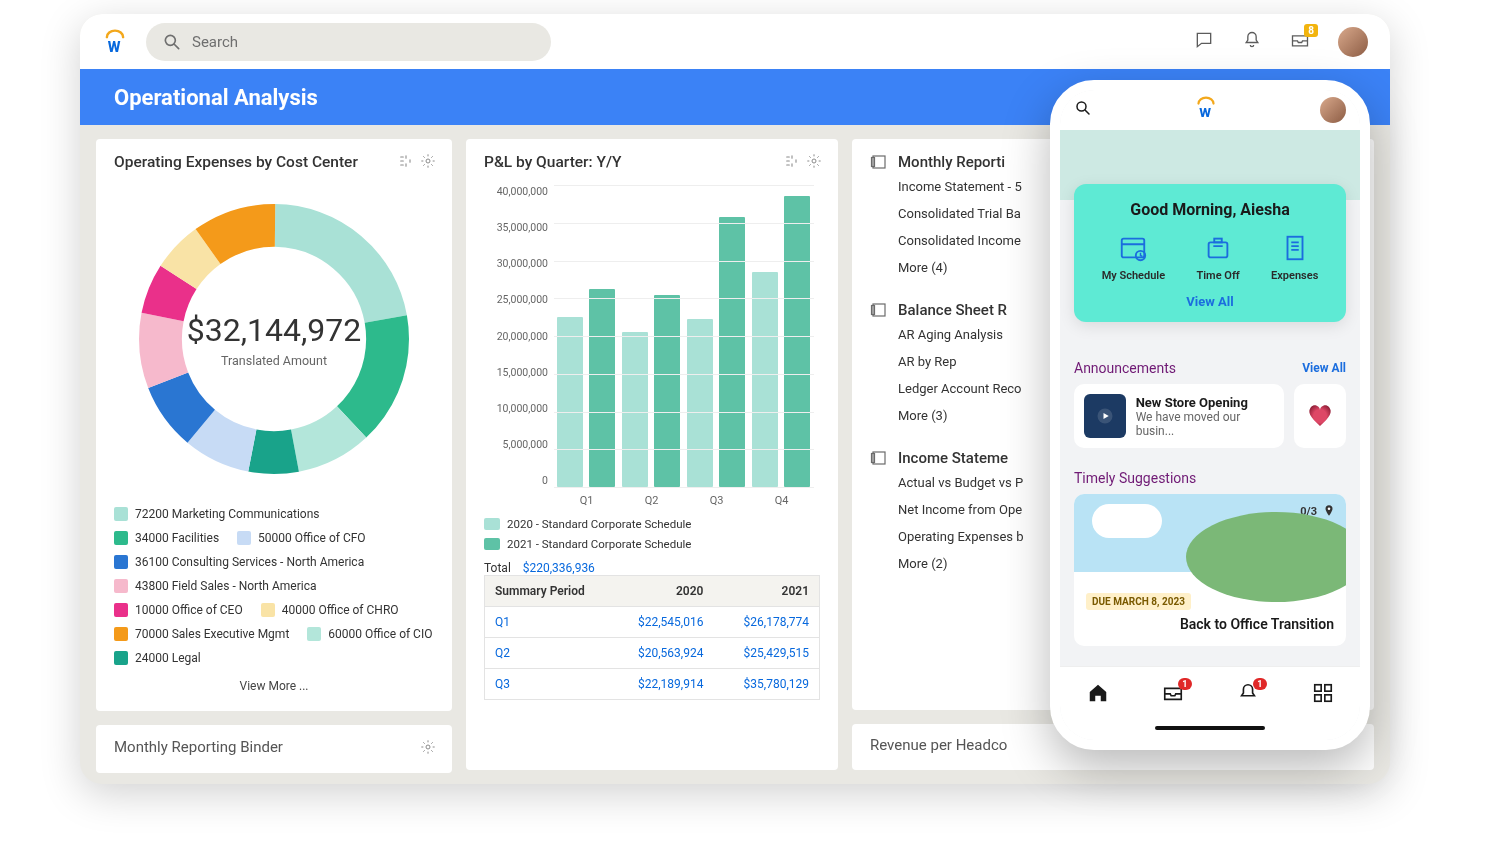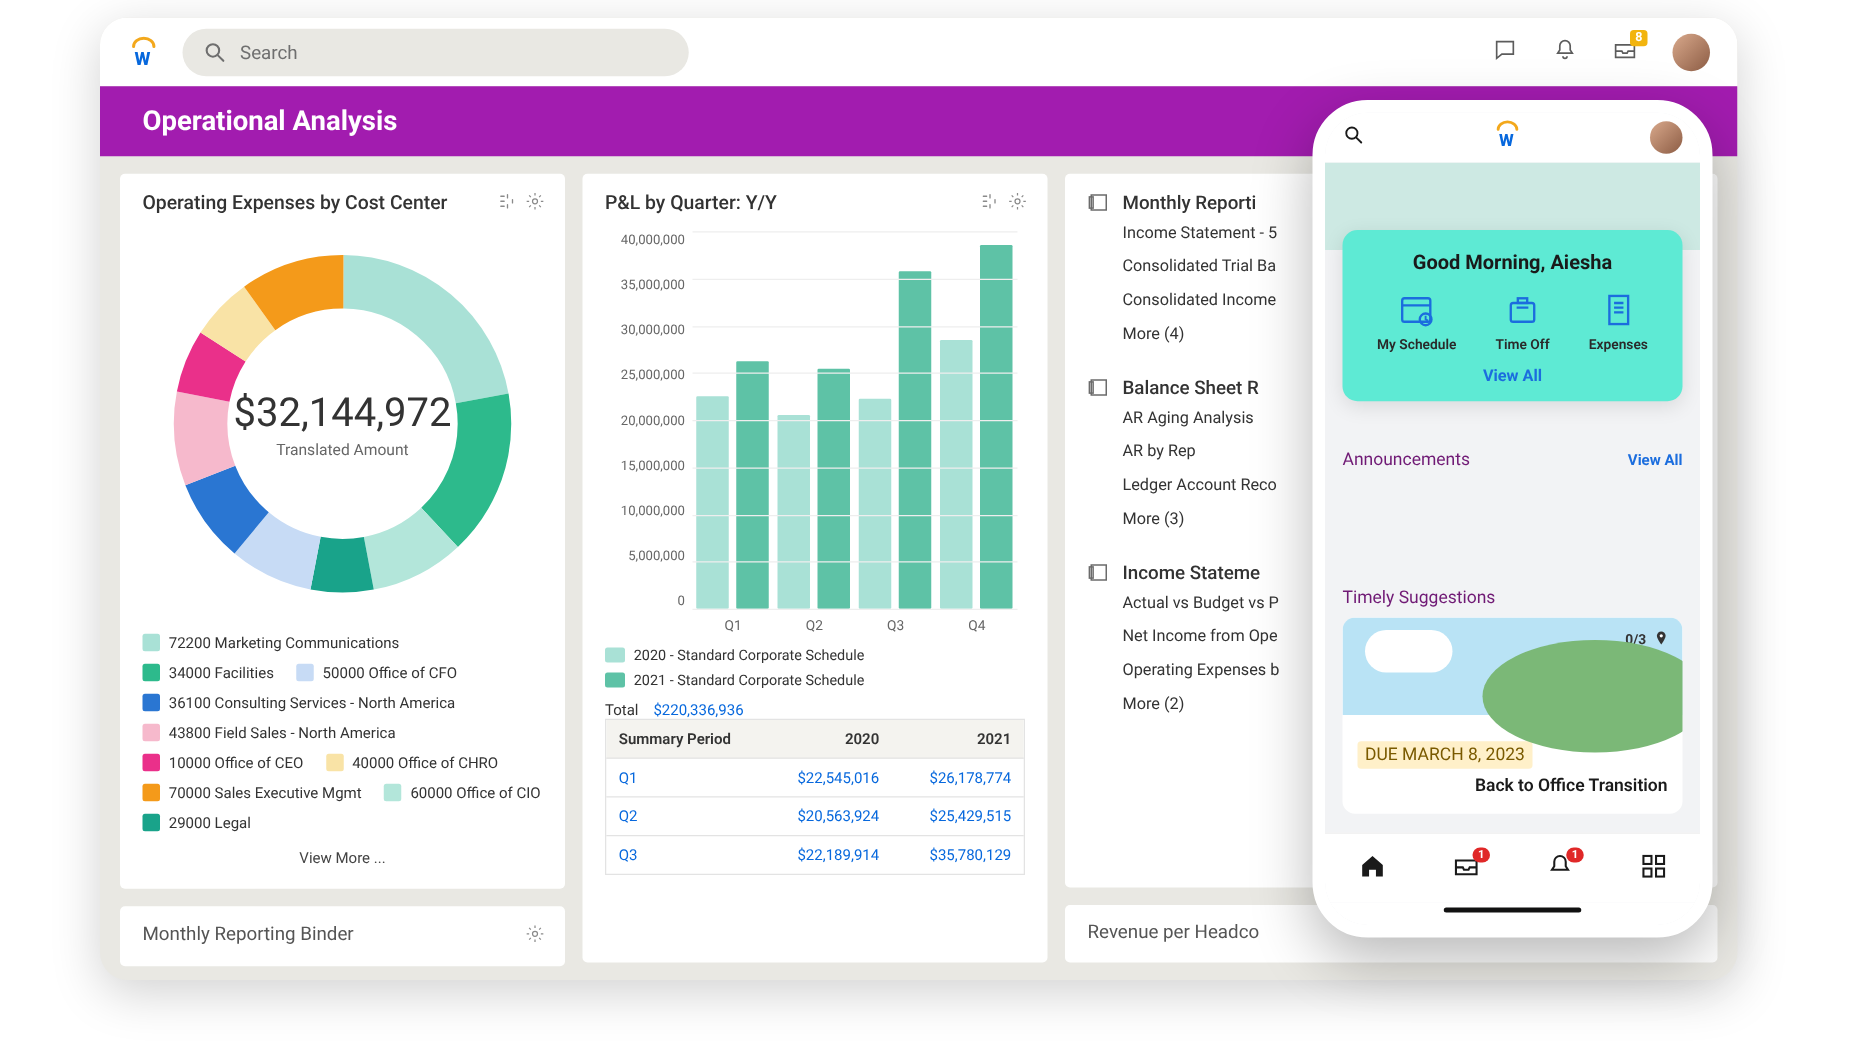--- a/index.html
+++ b/index.html
@@ -23,21 +23,21 @@
 .topbar-spacer { flex: 1; }
 .topbar-icons { display: flex; align-items: center; gap: 28px; }
 .topbar-icon { color: #5c5c5c; position: relative; cursor: pointer; }
 .badge-sm {
   position: absolute; top: -6px; right: -8px; background: #f2b40e; color: #fff;
   font-size: 10px; font-weight: 700; border-radius: 3px; padding: 1px 4px;
 }
 .avatar { width: 30px; height: 30px; border-radius: 50%; background: linear-gradient(135deg,#d9a98c,#8c5c44); }
 
 .blue-header {
-  height: 56px; background: #a21caf; display: flex; align-items: center; padding: 0 34px;
+  height: 56px; background: #3b82f6; display: flex; align-items: center; padding: 0 34px;
   color: #fff; font-size: 22px; font-weight: 700;
 }
 
 .board { padding: 14px 16px; display: flex; gap: 14px; height: calc(100% - 111px); }
 .col { display: flex; flex-direction: column; gap: 14px; }
 .col-a { width: 356px; }
 .col-b { width: 372px; }
 .col-c { flex: 1; }
 
 .card { background: #fff; border-radius: 4px; padding: 14px 18px 18px; position: relative; }
@@ -137,21 +137,21 @@
 .heart { width: 26px; height: 26px; background: radial-gradient(circle,#de4766 35%,#8a1c34 70%,#2e6f3c 100%); clip-path: path("M13 23 C3 14 0 9 4 4 C8 0 13 4 13 7 C13 4 18 0 22 4 C26 9 23 14 13 23 Z"); }
 
 .section3 { position: absolute; left: 14px; right: 14px; top: 340px; }
 .journey-card { background: #fff; border-radius: 10px; margin-top: 8px; overflow: hidden; }
 .journey-img { height: 78px; background: linear-gradient(#b9e3f5,#b9e3f5); position: relative; }
 .journey-img::after { content:""; position:absolute; bottom:-30px; right:-20px; width:180px; height:90px; background:#7bb877; border-radius:50%; }
 .cloud { position:absolute; left: 18px; top: 10px; width: 70px; height: 34px; background:#fff; border-radius: 20px; }
 .jn-pill { position:absolute; right:10px; top:10px; display:flex; align-items:center; gap:5px; font-size:11px; font-weight:700; color:#333; }
 .jn-pill svg { width: 14px; height: 14px; }
 .journey-body { padding: 10px 12px 14px; }
-.due { display:inline-block; background:#fff0c9; color:#7a5a00; font-size:14px; font-weight:400; padding:3px 6px; border-radius:3px;margin-top:11px; }
+.due { display:inline-block; background:#fff0c9; color:#7a5a00; font-size:10px; font-weight:700; padding:3px 6px; border-radius:3px;margin-top:11px; }
 .jn-title { font-size: 14px; font-weight: 600; color: #1a1a1a; margin-top: 6px; text-align: right; }
 
 .phone-nav { height: 56px; background:#fff; display:flex; align-items:center; justify-content:space-around; border-top:1px solid #eee; }
 .phone-nav .nav-item { position:relative; color:#2a2a2a; cursor:pointer; }
 .red-badge { position:absolute; top:-4px; right:-8px; background:#e02828; color:#fff; font-size:9px; font-weight:700; border-radius:8px; padding:1px 4px; }
 .home-indicator { height:18px; background:#fff; display:flex; justify-content:center; align-items:flex-start; }
 .home-indicator div { width:110px; height:4px; background:#111; border-radius:3px; margin-top:4px; }
 
 .icon { width: 20px; height: 20px; display:inline-block; }
 </style>
@@ -263,21 +263,21 @@
             <div class="legend-item">
               <span class="sw" style="background:#f49a1a"></span>
               <span>70000 Sales Executive Mgmt</span>
             </div>
             <div class="legend-item">
               <span class="sw" style="background:#b3e6da"></span>
               <span>60000 Office of CIO</span>
             </div>
             <div class="legend-item">
               <span class="sw" style="background:#19a38a"></span>
-              <span>29000 Legal</span>
+              <span>24000 Legal</span>
             </div>
           </div>
         <div class="view-more">View More ...</div>
       </div>
 
       <div class="card stub-card">
         <span>Monthly Reporting Binder</span>
         <div class="card-tools">
           <span><svg viewBox="0 0 24 24">
                 <circle cx="12" cy="12" r="3" fill="none" stroke="#8a8a8a" stroke-width="1.5"></circle>
@@ -496,20 +496,37 @@
           </div>
         </div>
         <span class="view-all-link">View All</span>
       </div>
 
       <div class="section2">
         <div class="sec-hdr">
           <h4>Announcements</h4>
           <span class="va">View All</span>
         </div>
+        <div class="ann-row">
+          <div class="ann-card">
+            <div class="ann-thumb">
+                <svg width="18" height="18" viewBox="0 0 24 24">
+                  <circle cx="12" cy="12" r="10" fill="#ffffff22"></circle>
+                  <path d="M10 8l7 4-7 4z" fill="#fff"></path>
+                </svg>
+              </div>
+            <div class="ann-text">
+              <div class="t">New Store Opening</div>
+              <div class="s">We have moved our busin...</div>
+            </div>
+          </div>
+          <div class="ann-card small">
+              <div class="heart"></div>
+            </div>
+        </div>
       </div>
 
       <div class="section3">
         <div class="sec-hdr">
             <h4>Timely Suggestions</h4>
           </div>
         <div class="journey-card">
           <div class="journey-img">
             <div class="cloud"></div>
             <div class="jn-pill">

